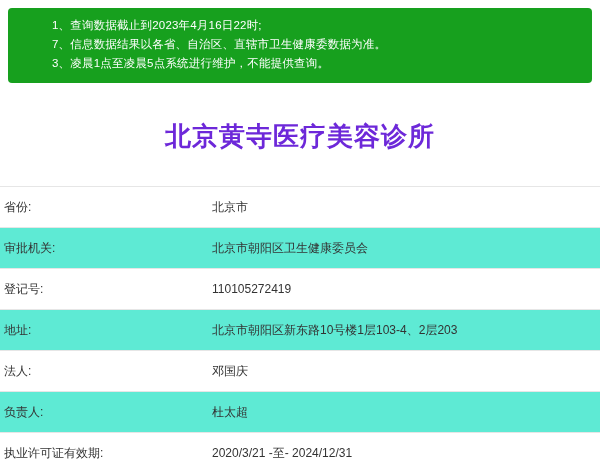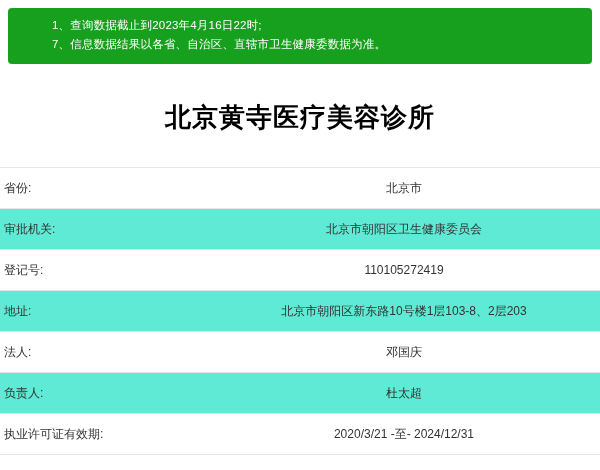--- a/index.html
+++ b/index.html
@@ -41,21 +41,21 @@
     letter-spacing: 0.2px;
     padding-left: 34px;
     white-space: nowrap;
   }
 
   
   .title {
     text-align: center;
     font-size: 26px;
     font-weight: bold;
-    color: #000000;
+    color: #6d28d9;
     letter-spacing: 1px;
     margin-top: 36px;
     margin-bottom: 32px;
   }
 
   
   .info-table {
     width: 100%;
     border-collapse: collapse;
     table-layout: fixed;
@@ -77,32 +77,32 @@
     padding: 4px;
   }
   .cell-label {
     width: 200px;
     padding-left: 8px;
     color: #333333;
   }
   .cell-value {
     padding-left: 2px;
     color: #333333;
-    text-align: center;
   }
 </style>
 </head>
 <body>
 
 <div class="page">
 
   <div class="notice">
     <ol>
       <li>1、查询数据截止到2023年4月16日22时;</li>
       <li>7、信息数据结果以各省、自治区、直辖市卫生健康委数据为准。</li>
+      <li>3、凌晨1点至凌晨5点系统进行维护，不能提供查询。</li>
     </ol>
   </div>
 
   <div class="title">北京黄寺医疗美容诊所</div>
 
   <table class="info-table">
     <tbody>
       <tr>
         <td class="cell-label">省份:</td>
         <td class="cell-value">北京市</td>
@@ -110,21 +110,21 @@
       <tr class="alt">
         <td class="cell-label">审批机关:</td>
         <td class="cell-value">北京市朝阳区卫生健康委员会</td>
       </tr>
       <tr>
         <td class="cell-label">登记号:</td>
         <td class="cell-value">110105272419</td>
       </tr>
       <tr class="alt">
         <td class="cell-label">地址:</td>
-        <td class="cell-value">北京市朝阳区新东路10号楼1层103-8、2层203</td>
+        <td class="cell-value">北京市朝阳区新东路10号楼1层103-4、2层203</td>
       </tr>
       <tr>
         <td class="cell-label">法人:</td>
         <td class="cell-value">邓国庆</td>
       </tr>
       <tr class="alt">
         <td class="cell-label">负责人:</td>
         <td class="cell-value">杜太超</td>
       </tr>
       <tr>

